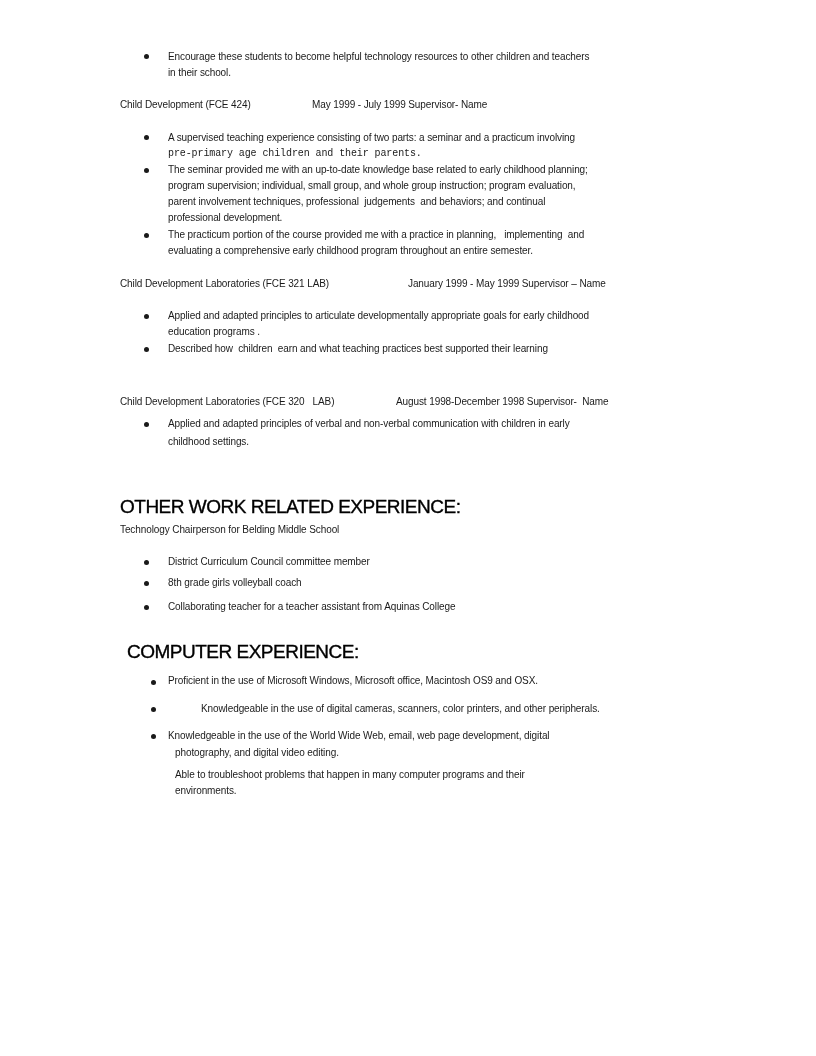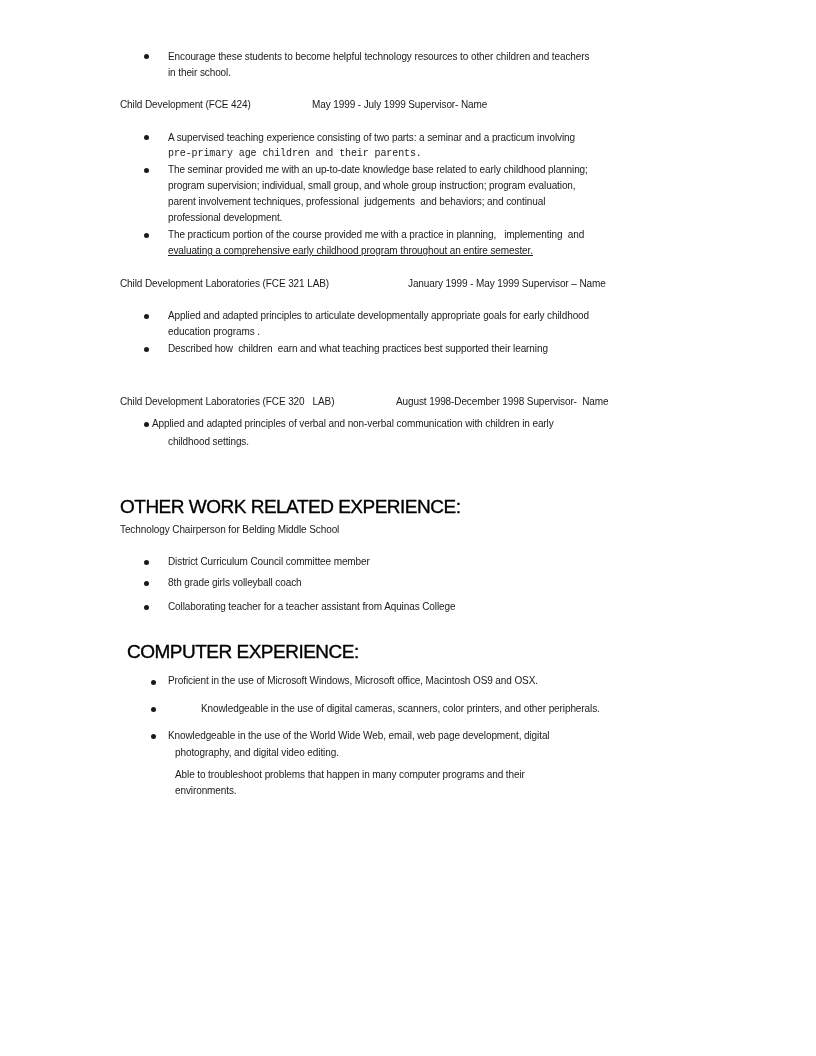--- a/index.html
+++ b/index.html
@@ -26,37 +26,37 @@
 <div class="t" style="left:168px; top:146px;font-family:Liberation Mono, monospace;">pre-primary age children and their parents.</div>
 
 <div class="bullet" style="left:144px; top:168px;"></div>
 <div class="t pre" style="left:168px; top:162px;">The seminar provided me with an up-to-date knowledge base related to early childhood planning;</div>
 <div class="t pre" style="left:168px; top:178px;">program supervision; individual, small group, and whole group instruction; program evaluation,</div>
 <div class="t pre" style="left:168px; top:194px;">parent involvement techniques, professional  judgements  and behaviors; and continual</div>
 <div class="t pre" style="left:168px; top:210px;">professional development.</div>
 
 <div class="bullet" style="left:144px; top:233px;"></div>
 <div class="t pre" style="left:168px; top:227px;">The practicum portion of the course provided me with a practice in planning,   implementing  and</div>
-<div class="t pre" style="left:168px; top:243px;text-decoration:underline;">evaluating a comprehensive early childhood program throughout an entire semester.</div>
+<div class="t pre" style="left:168px; top:243px;">evaluating a comprehensive early childhood program throughout an entire semester.</div>
 
 <div class="t pre" style="left:120px; top:276px;">Child Development Laboratories (FCE 321 LAB)</div>
 <div class="t pre" style="left:408px; top:276px;">January 1999 - May 1999 Supervisor – Name</div>
 
 <div class="bullet" style="left:144px; top:314px;"></div>
 <div class="t pre" style="left:168px; top:308px;">Applied and adapted principles to articulate developmentally appropriate goals for early childhood</div>
 <div class="t pre" style="left:168px; top:324px;">education programs .</div>
 
 <div class="bullet" style="left:144px; top:347px;"></div>
 <div class="t pre" style="left:168px; top:341px;">Described how  children  earn and what teaching practices best supported their learning</div>
 
 <div class="t pre" style="left:120px; top:394px;">Child Development Laboratories (FCE 320   LAB)</div>
 <div class="t pre" style="left:396px; top:394px;">August 1998-December 1998 Supervisor-  Name</div>
 
 <div class="bullet" style="left:144px; top:422px;"></div>
-<div class="t pre" style="left:152px; top:416px;">Applied and adapted principles of verbal and non-verbal communication with children in early</div>
+<div class="t pre" style="left:168px; top:416px;">Applied and adapted principles of verbal and non-verbal communication with children in early</div>
 <div class="t pre" style="left:168px; top:434px;">childhood settings.</div>
 
 <div class="h" style="left:120px; top:498px;">OTHER WORK RELATED EXPERIENCE:</div>
 <div class="t" style="left:120px; top:522px;">Technology Chairperson for Belding Middle School</div>
 
 <div class="bullet" style="left:144px; top:560px;"></div>
 <div class="t" style="left:168px; top:554px;">District Curriculum Council committee member</div>
 <div class="bullet" style="left:144px; top:581px;"></div>
 <div class="t" style="left:168px; top:575px;">8th grade girls volleyball coach</div>
 <div class="bullet" style="left:144px; top:605px;"></div>

